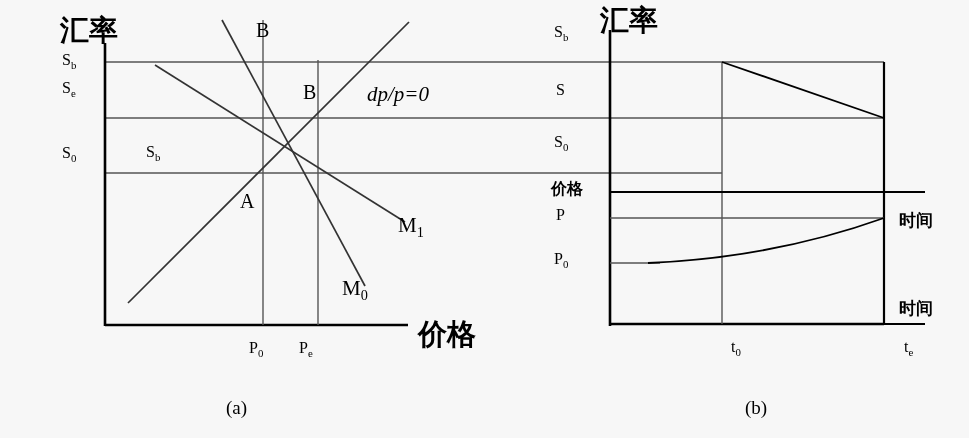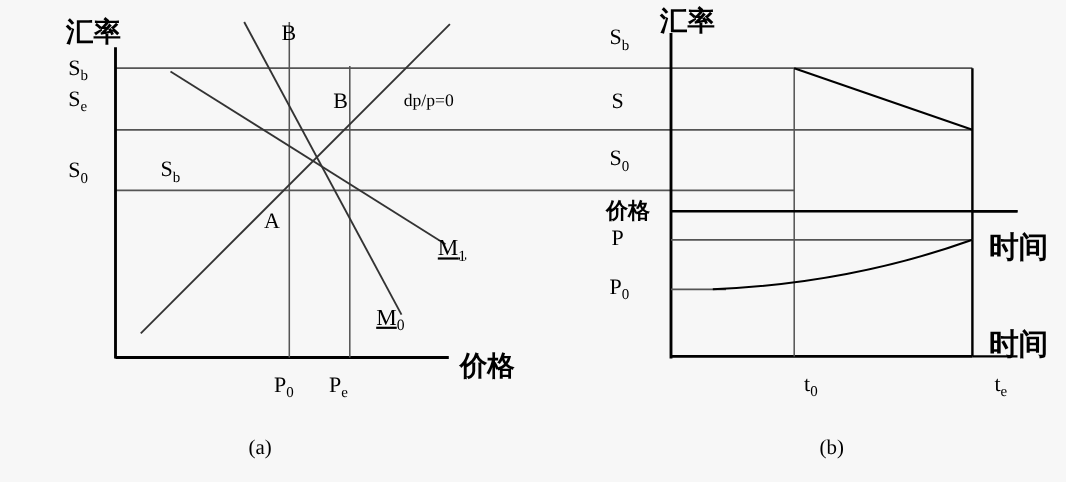--- a/index.html
+++ b/index.html
@@ -29,27 +29,27 @@
   }
   .lbl-cjk {
     font-family: "DejaVu Sans", "Liberation Sans", sans-serif;
     font-weight: 700;
   }
   .sub {
     font-size: 0.68em;
     vertical-align: sub;
     line-height: 1;
   }
-  .s-axis-title { font-size: 25px; }
-  .s-tick      { font-size: 20px; }
-  .s-curve     { font-size: 21px; text-decoration: underline; }
+  .s-axis-title { font-size: 29px; }
+  .s-tick      { font-size: 16px; }
+  .s-curve     { font-size: 21px; }
   .s-point     { font-size: 20px; }
-  .s-eq        { font-size: 16px; }
+  .s-eq        { font-size: 21px; font-style: italic; }
   .s-caption   { font-size: 19px; }
-  .s-time      { font-size: 27px; }
+  .s-time      { font-size: 17px; }
 </style>
 </head>
 <body>
 
 <div id="figure">
 
   <svg width="969" height="438" viewBox="0 0 969 438">
 
     <g>
       <line x1="105" y1="62" x2="884" y2="62" stroke="#555" stroke-width="1.6"></line>

